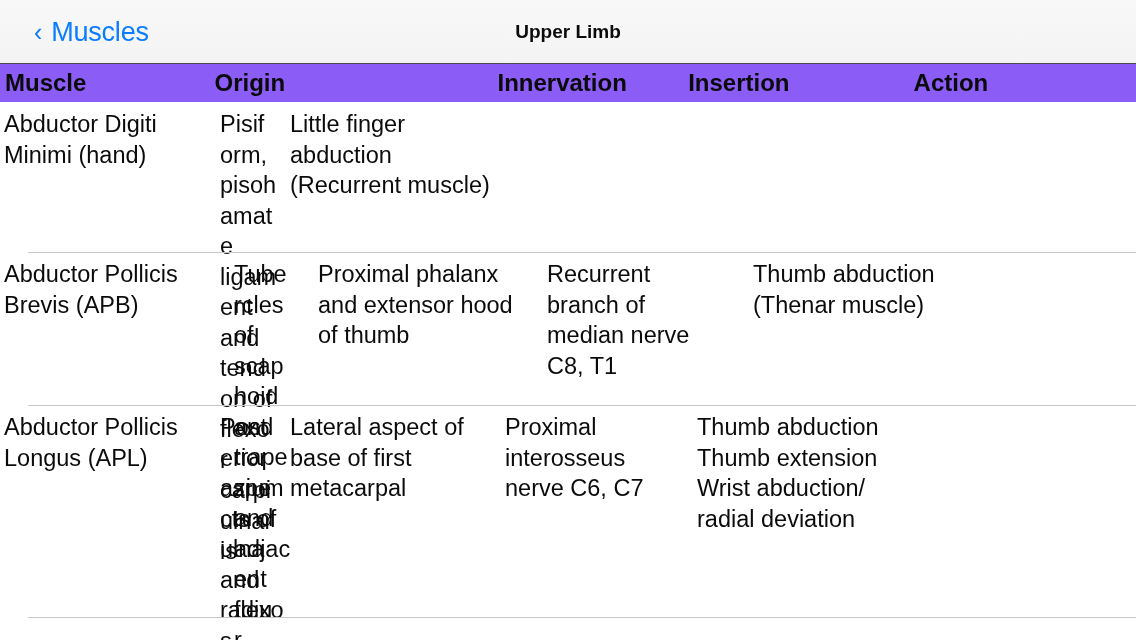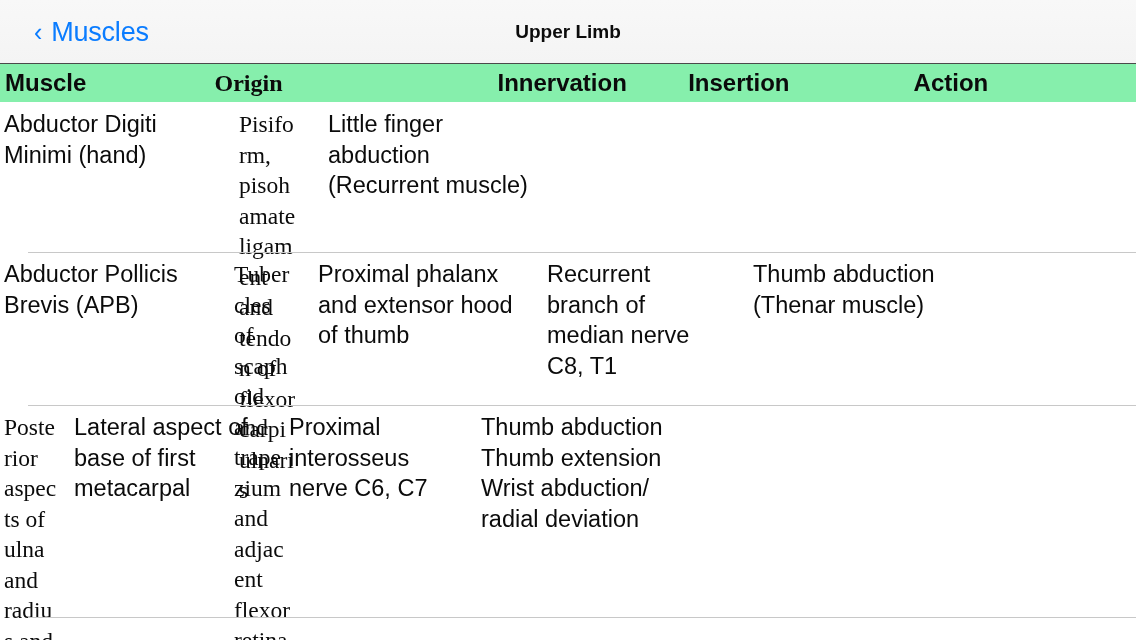--- a/index.html
+++ b/index.html
@@ -46,21 +46,21 @@
     color:#0b0b0b;
     letter-spacing:0px;
   }
 
   
   .table{
     width:1136px;
   }
   .thead{
     display:flex;
-    background:#86efac;
+    background:#8b5cf6;
     height:38px;
     align-items:center;
   }
   .thead .cell{
     font-size:24px;
     font-weight:700;
     color:#0b0b0b;
     line-height:1;
   }
 
@@ -80,33 +80,33 @@
   .row .cell{
     font-size:23.5px;
     line-height:30.5px;
     color:#0b0b0b;
     white-space:pre-line;
     word-wrap:break-word;
   }
 
   
   .c1{ width:216px; padding-left:4px; padding-right:6px; }
-  .c2{ width:285px; padding-left:220px; margin-left:-216px; padding-right:8px;font-family:Liberation Serif, serif; }
+  .c2{ width:285px; padding-left:220px; margin-left:-216px; padding-right:8px; }
   .c3{ width:215px; padding-left:5px; padding-right:4px; }
   .c4{ width:192px; padding-left:5px; padding-right:6px; }
   .c5{ width:224px; padding-left:5px; padding-right:6px; }
 
   
   .thead .c1{ width:216px; padding-left:5px; margin-left:0; }
   .thead .c2{ width:285px; padding-left:0; margin-left:0; }
   .thead .c3{ width:215px; padding-left:0; }
   .thead .c4{ width:192px; padding-left:0; }
   .thead .c5{ width:224px; padding-left:0;margin-left:12px; }
 
-  .r1-h{ height:150px;gap:19px; }
+  .r1-h{ height:150px; }
   .r2-h{ height:153px;gap:14px; }
   .r3-h{ height:212px; }
 
   .table-end{
     position:relative;
     height:20px;
   }
 </style>
 </head>
 <body>
@@ -137,20 +137,21 @@
 
   <div class="row r2-h">
     <div class="cell c1">Abductor Pollicis Brevis (APB)</div>
     <div class="cell c2">Tubercles of scaphoid and trapezium and adjacent flexor retinaculum</div>
     <div class="cell c3">Proximal phalanx and extensor hood of thumb</div>
     <div class="cell c4">Recurrent branch of median nerve C8, T1</div>
     <div class="cell c5">Thumb abduction (Thenar muscle)</div>
   </div>
 
   <div class="row r3-h">
+    <div class="cell c1">Abductor Pollicis Longus (APL)</div>
     <div class="cell c2">Posterior aspects of ulna and radius and intervening interosseus membrane (distal to supinator and anconeus)</div>
     <div class="cell c3">Lateral aspect of base of first metacarpal</div>
     <div class="cell c4">Proximal interosseus nerve C6, C7</div>
     <div class="cell c5">Thumb abduction Thumb extension Wrist abduction/ radial deviation</div>
   </div>
 
   <div class="table-end"></div>
 </div>
 
 </body></html>

